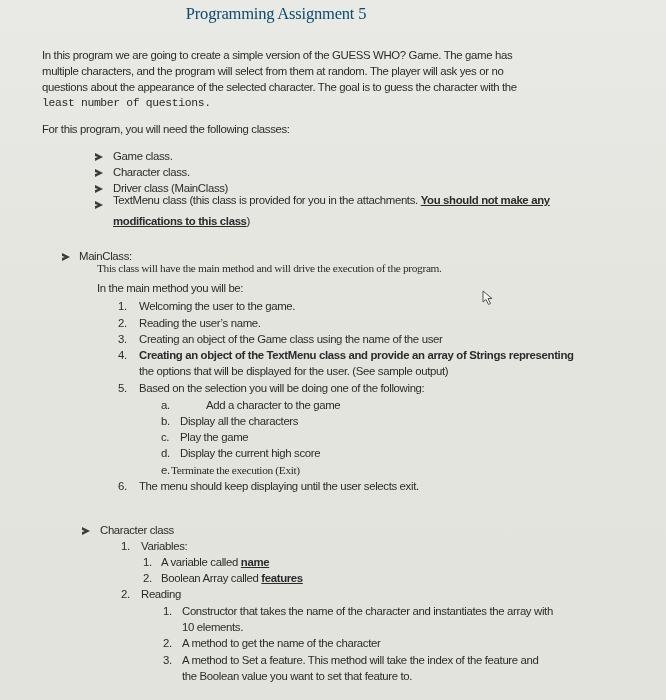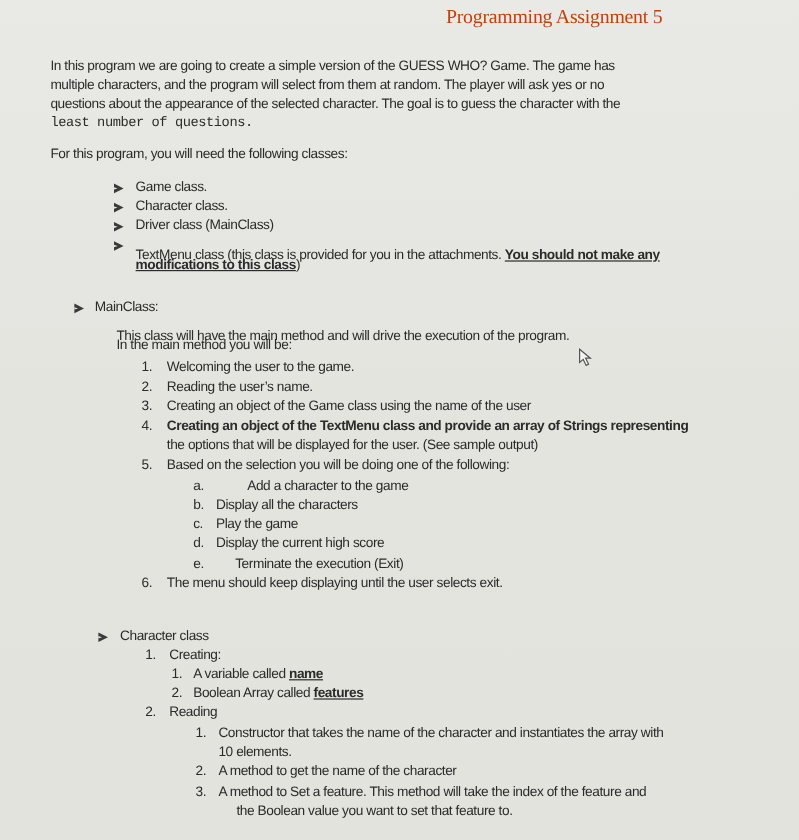--- a/index.html
+++ b/index.html
@@ -7,23 +7,23 @@
       width: 666px; height: 700px; overflow: hidden;
       background: #e6e6e1;
       background-image: linear-gradient(180deg, #e9e9e5 0%, #e4e4df 50%, #e2e3dc 100%);
       position: relative;
       color: #2a2a2a;
       font-family: "Liberation Sans", "DejaVu Sans", sans-serif;
     }
     .abs { position: absolute; white-space: nowrap; }
     .t { font-size: 11.4px; letter-spacing: -0.35px; line-height: 16px; color: #2b2b2b; }
     .title {
-      position: absolute; left: 0; width: 552px; top: 4px; text-align: right;
+      position: absolute; left: 0; width: 552px; top: 4px; text-align: center;
       font-family: "Liberation Serif", "DejaVu Serif", serif;
-      font-size: 16.5px; color: #c2410c; letter-spacing: -0.2px;
+      font-size: 16.5px; color: #0c4a6e; letter-spacing: -0.2px;
     }
     .arrow {
       position: absolute; width: 0; height: 0;
       border-top: 4px solid transparent; border-bottom: 4px solid transparent;
       border-left: 8px solid #3a3a3a;
     }
     .arrow::after {
       content: ""; position: absolute; left: -8px; top: -1px; width: 0; height: 0;
       border-top: 1px solid transparent; border-bottom: 1px solid transparent;
       border-left: 3px solid #e6e6e1;
@@ -45,26 +45,26 @@
 
   <div class="abs t" style="left:42px; top:121px;">For this program, you will need the following classes:</div>
 
   <div class="arrow" style="left:95px; top:153px;"></div>
   <div class="abs t" style="left:113px; top:148px;">Game class.</div>
   <div class="arrow" style="left:95px; top:169px;"></div>
   <div class="abs t" style="left:113px; top:164px;">Character class.</div>
   <div class="arrow" style="left:95px; top:185px;"></div>
   <div class="abs t" style="left:113px; top:180px;">Driver class (MainClass)</div>
   <div class="arrow" style="left:95px; top:201px;"></div>
-  <div class="abs t" style="left:113px; top:205px;"><span>TextMenu class (this class is provided for you in the attachments. </span><span class="b">You should not make any</span></div>
+  <div class="abs t" style="left:113px; top:192px;"><span>TextMenu class (this class is provided for you in the attachments. </span><span class="b">You should not make any</span></div>
   <div class="abs t" style="left:113px; top:213px;"><span class="b">modifications to this class</span><span>)</span></div>
 
   <div class="arrow" style="left:62px; top:253px;"></div>
   <div class="abs t" style="left:79px; top:248px;">MainClass:</div>
-  <div class="abs t" style="left:97px; top:272px;">This class will have the main method and will drive the execution of the program.</div>
+  <div class="abs t" style="left:97px; top:260px;font-family:Liberation Serif, serif;">This class will have the main method and will drive the execution of the program.</div>
   <div class="abs t" style="left:97px; top:280px;">In the main method you will be:</div>
 
   <div class="abs t" style="left:118px; top:298px;">1.</div>
   <div class="abs t" style="left:139px; top:298px;">Welcoming the user to the game.</div>
   <div class="abs t" style="left:118px; top:315px;">2.</div>
   <div class="abs t" style="left:139px; top:315px;">Reading the user’s name.</div>
   <div class="abs t" style="left:118px; top:331px;">3.</div>
   <div class="abs t" style="left:139px; top:331px;">Creating an object of the Game class using the name of the user</div>
   <div class="abs t" style="left:118px; top:347px;">4.</div>
   <div class="abs t" style="left:139px; top:347px;font-weight:bold;">Creating an object of the TextMenu class and provide an array of Strings representing</div>
@@ -74,47 +74,47 @@
 
   <div class="abs t" style="left:161px; top:397px;">a.</div>
   <div class="abs t" style="left:180px; top:397px;margin-left:26px;">Add a character to the game</div>
   <div class="abs t" style="left:161px; top:413px;">b.</div>
   <div class="abs t" style="left:180px; top:413px;">Display all the characters</div>
   <div class="abs t" style="left:161px; top:429px;">c.</div>
   <div class="abs t" style="left:180px; top:429px;">Play the game</div>
   <div class="abs t" style="left:161px; top:445px;">d.</div>
   <div class="abs t" style="left:180px; top:445px;">Display the current high score</div>
   <div class="abs t" style="left:161px; top:462px;">e.</div>
-  <div class="abs t" style="left:196px; top:462px;">Terminate the execution (Exit)</div>
+  <div class="abs t" style="left:171px; top:462px;font-family:Liberation Serif, serif;">Terminate the execution (Exit)</div>
 
   <div class="abs t" style="left:118px; top:478px;">6.</div>
   <div class="abs t" style="left:139px; top:478px;">The menu should keep displaying until the user selects exit.</div>
 
   <div class="arrow" style="left:82px; top:527px;"></div>
   <div class="abs t" style="left:100px; top:522px;">Character class</div>
 
   <div class="abs t" style="left:121px; top:538px;">1.</div>
-  <div class="abs t" style="left:141px; top:538px;">Creating:</div>
+  <div class="abs t" style="left:141px; top:538px;">Variables:</div>
 
   <div class="abs t" style="left:143px; top:554px;">1.</div>
   <div class="abs t" style="left:161px; top:554px;"><span>A variable called </span><span class="b">name</span></div>
   <div class="abs t" style="left:143px; top:570px;">2.</div>
   <div class="abs t" style="left:161px; top:570px;"><span>Boolean Array called </span><span class="b">features</span></div>
 
   <div class="abs t" style="left:121px; top:586px;">2.</div>
   <div class="abs t" style="left:141px; top:586px;">Reading</div>
 
   <div class="abs t" style="left:163px; top:603px;">1.</div>
   <div class="abs t" style="left:182px; top:603px;">Constructor that takes the name of the character and instantiates the array with</div>
   <div class="abs t" style="left:182px; top:619px;">10 elements.</div>
   <div class="abs t" style="left:163px; top:635px;">2.</div>
   <div class="abs t" style="left:182px; top:635px;">A method to get the name of the character</div>
   <div class="abs t" style="left:163px; top:652px;">3.</div>
   <div class="abs t" style="left:182px; top:652px;">A method to Set a feature. This method will take the index of the feature and</div>
-  <div class="abs t" style="left:182px; top:668px;margin-left:15px;">the Boolean value you want to set that feature to.</div>
+  <div class="abs t" style="left:182px; top:668px;">the Boolean value you want to set that feature to.</div>
 
   <div class="cursor">
     <svg width="12" height="16" viewBox="0 0 12 16">
       <path d="M1 1 L1 12 L4 9.5 L6.5 14.5 L8.5 13.5 L6 8.5 L10 8.5 Z" fill="#f4f4f2" stroke="#555" stroke-width="1"></path>
     </svg>
   </div>
 
 </div>
 
 </body></html>

